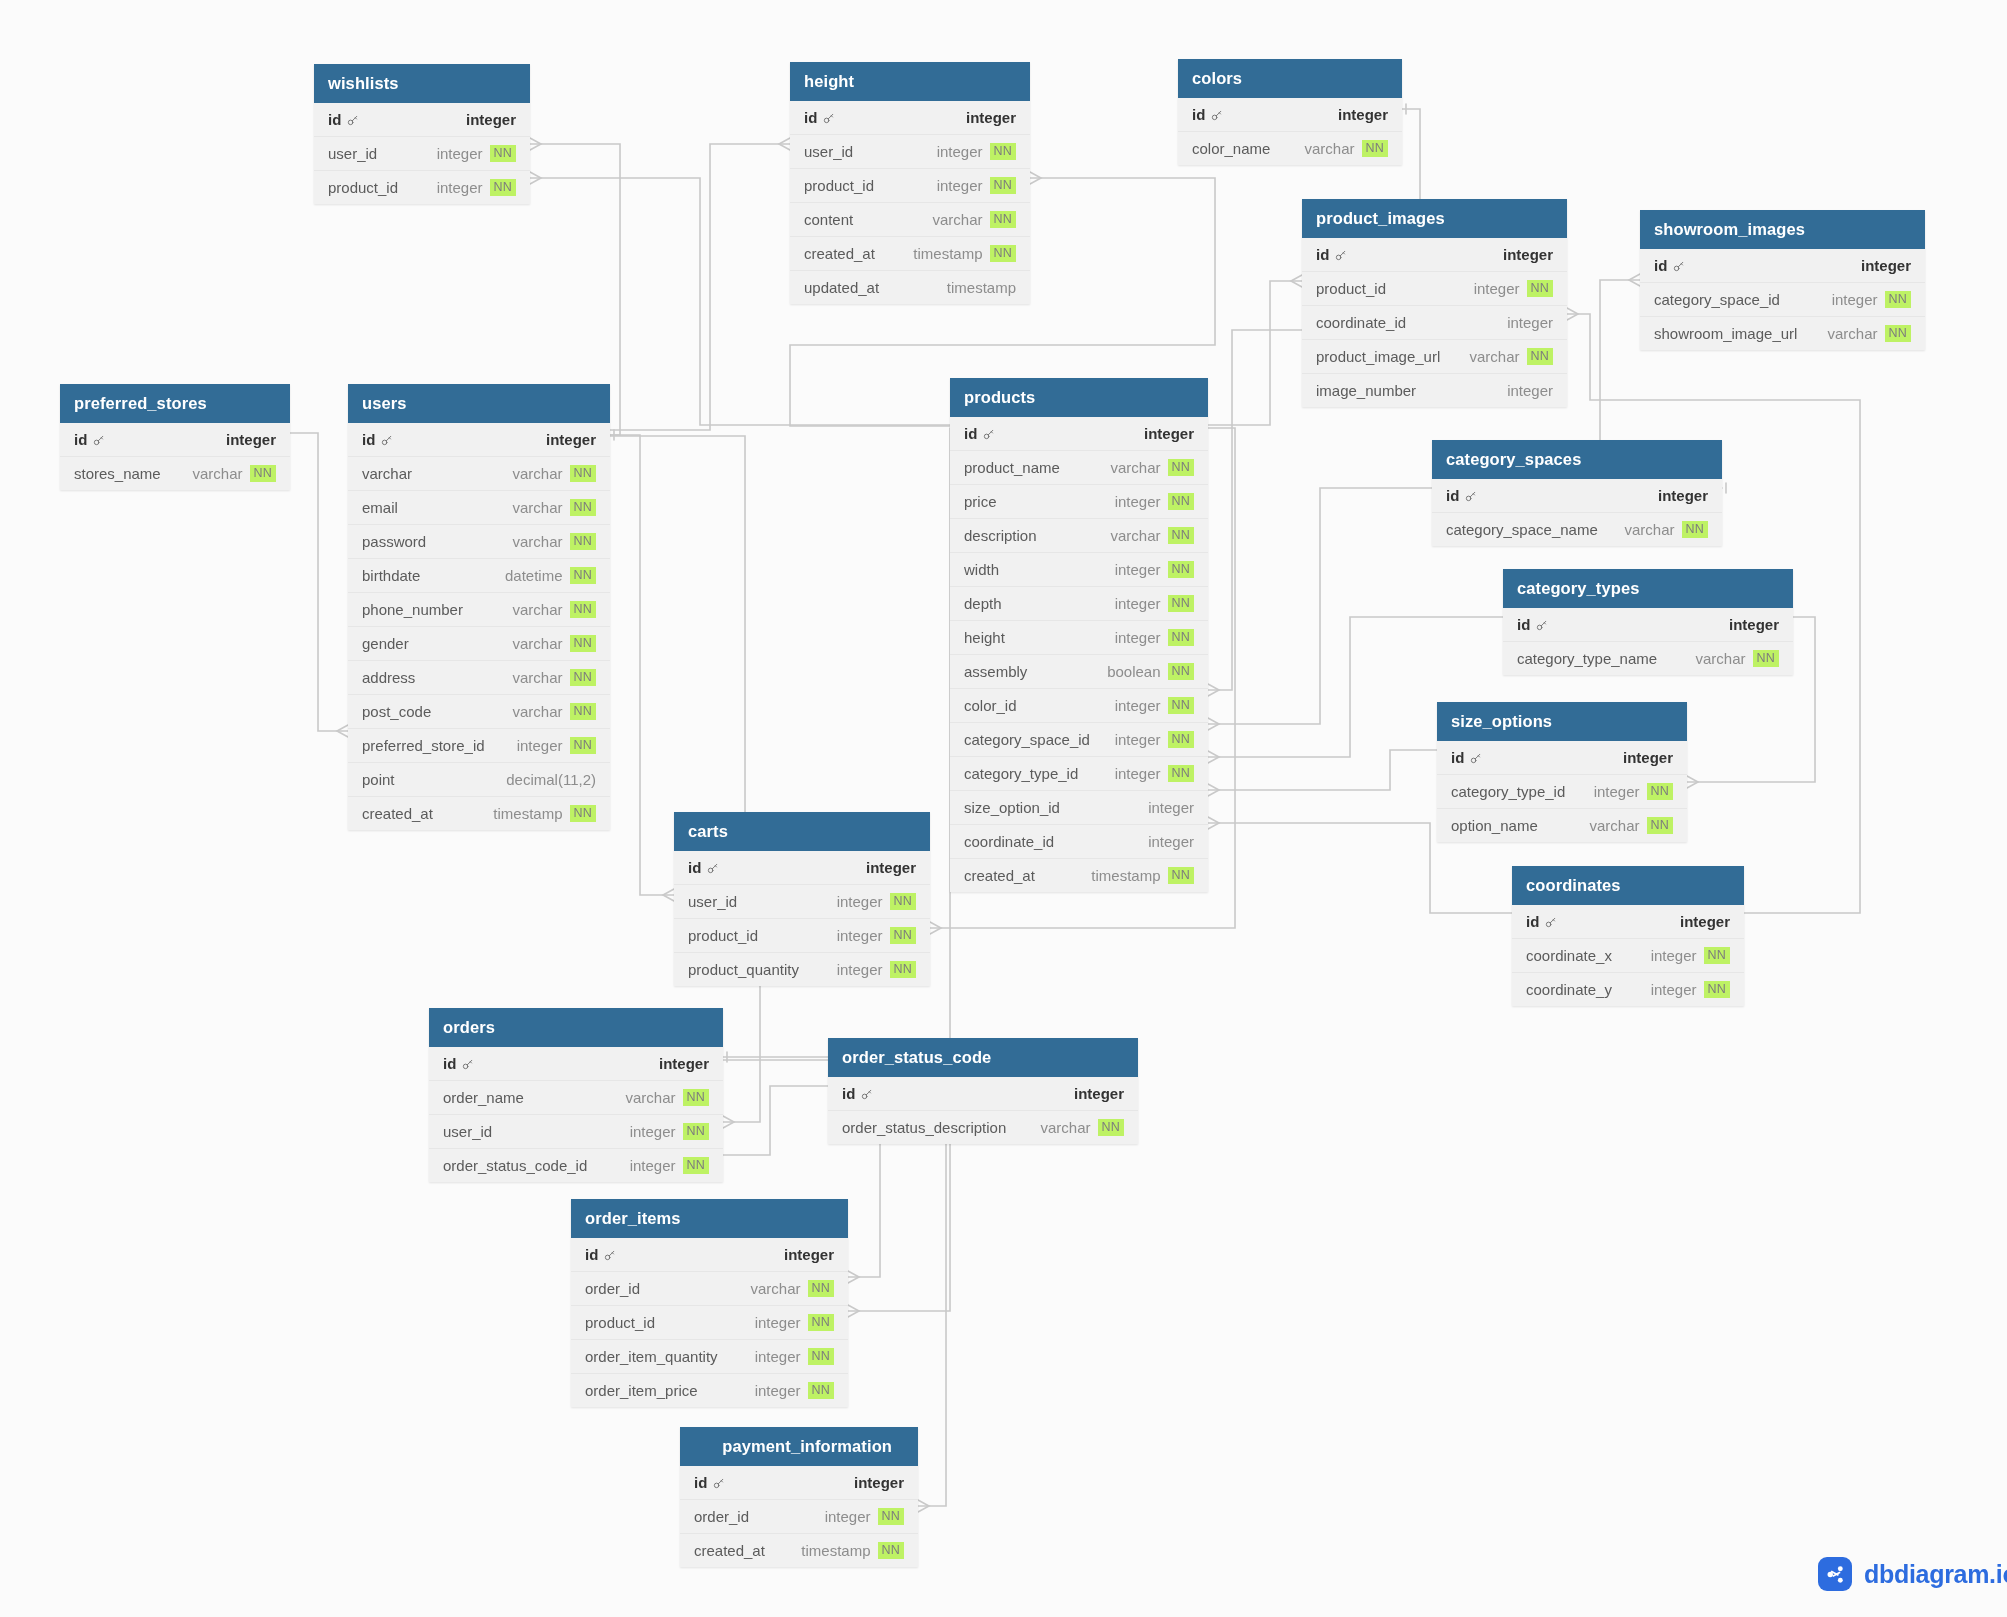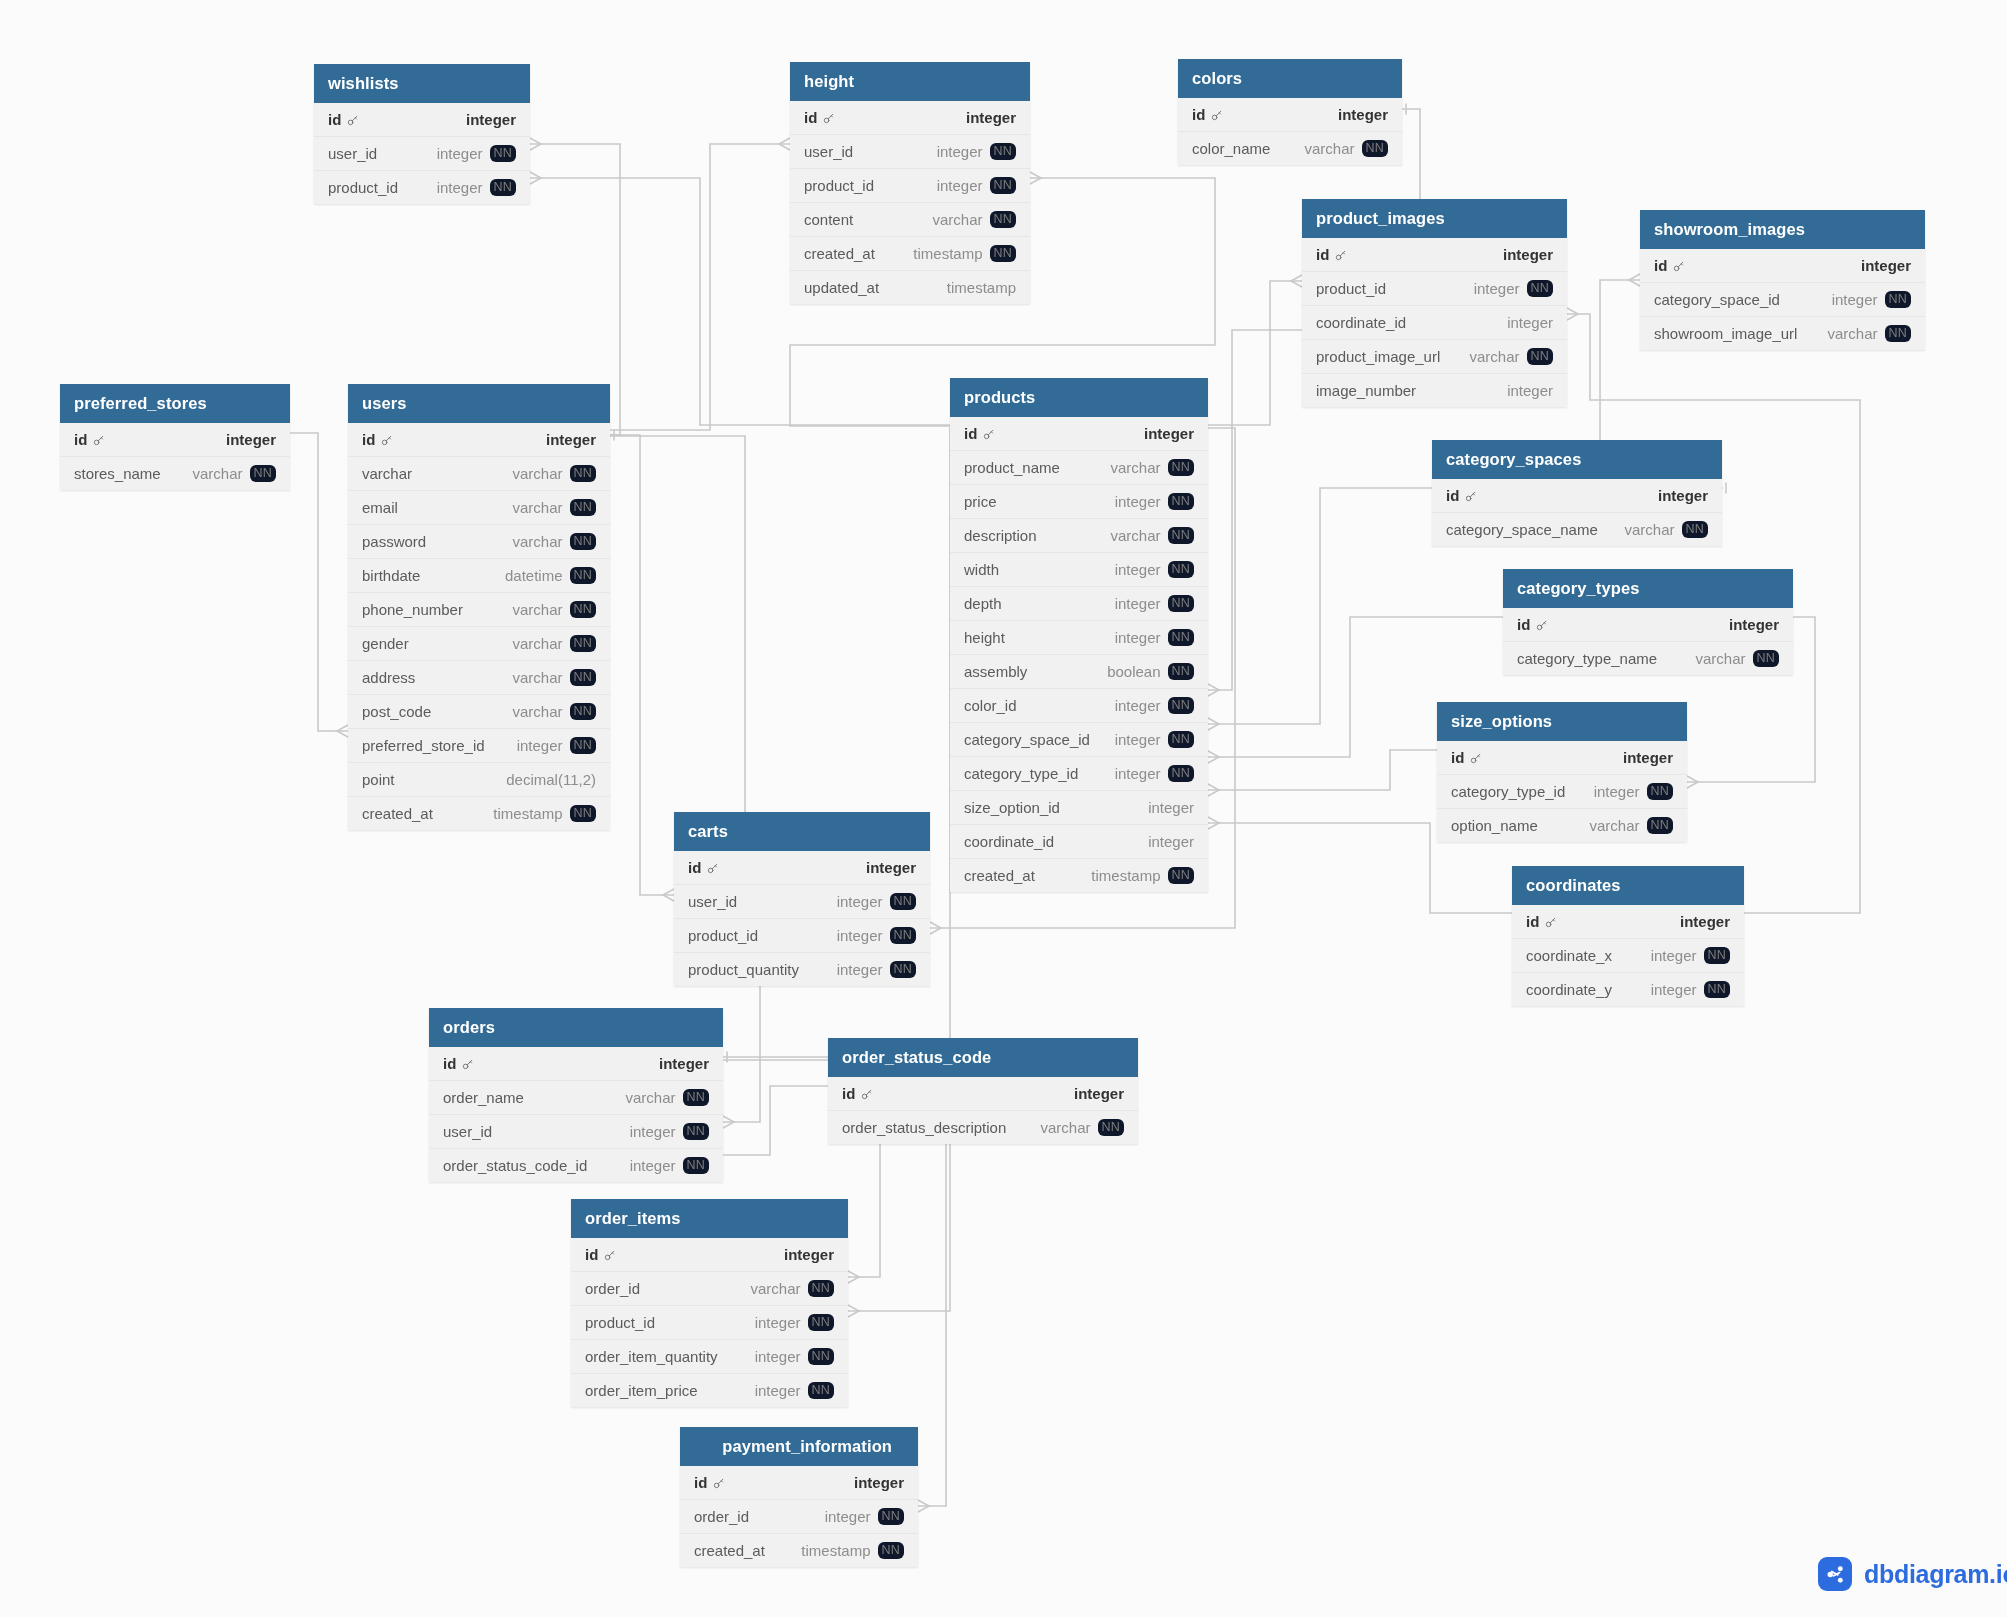--- a/index.html
+++ b/index.html
@@ -59,25 +59,25 @@
   .fname { display: flex; align-items: center; gap: 5px; }
   .key-icon {
     display: inline-block;
     width: 13px; height: 13px;
     position: relative;
     top: 1px;
   }
   .fright { display: flex; align-items: center; gap: 7px; }
   .ftype { color: #8d8d8d; font-size: 15px; }
   .nn-badge {
-    background: #0f172a;
+    background: #bef264;
     color: #7d7d7d;
     font-size: 12.5px;
     padding: 2px 4px 2px 4px;
-    border-radius: 6px;
+    border-radius: 0;
     line-height: 1;
     letter-spacing: 0.2px;
   }
   
   #brand {
     position: absolute;
     display: flex;
     align-items: center;
     gap: 12px;
     z-index: 20;

